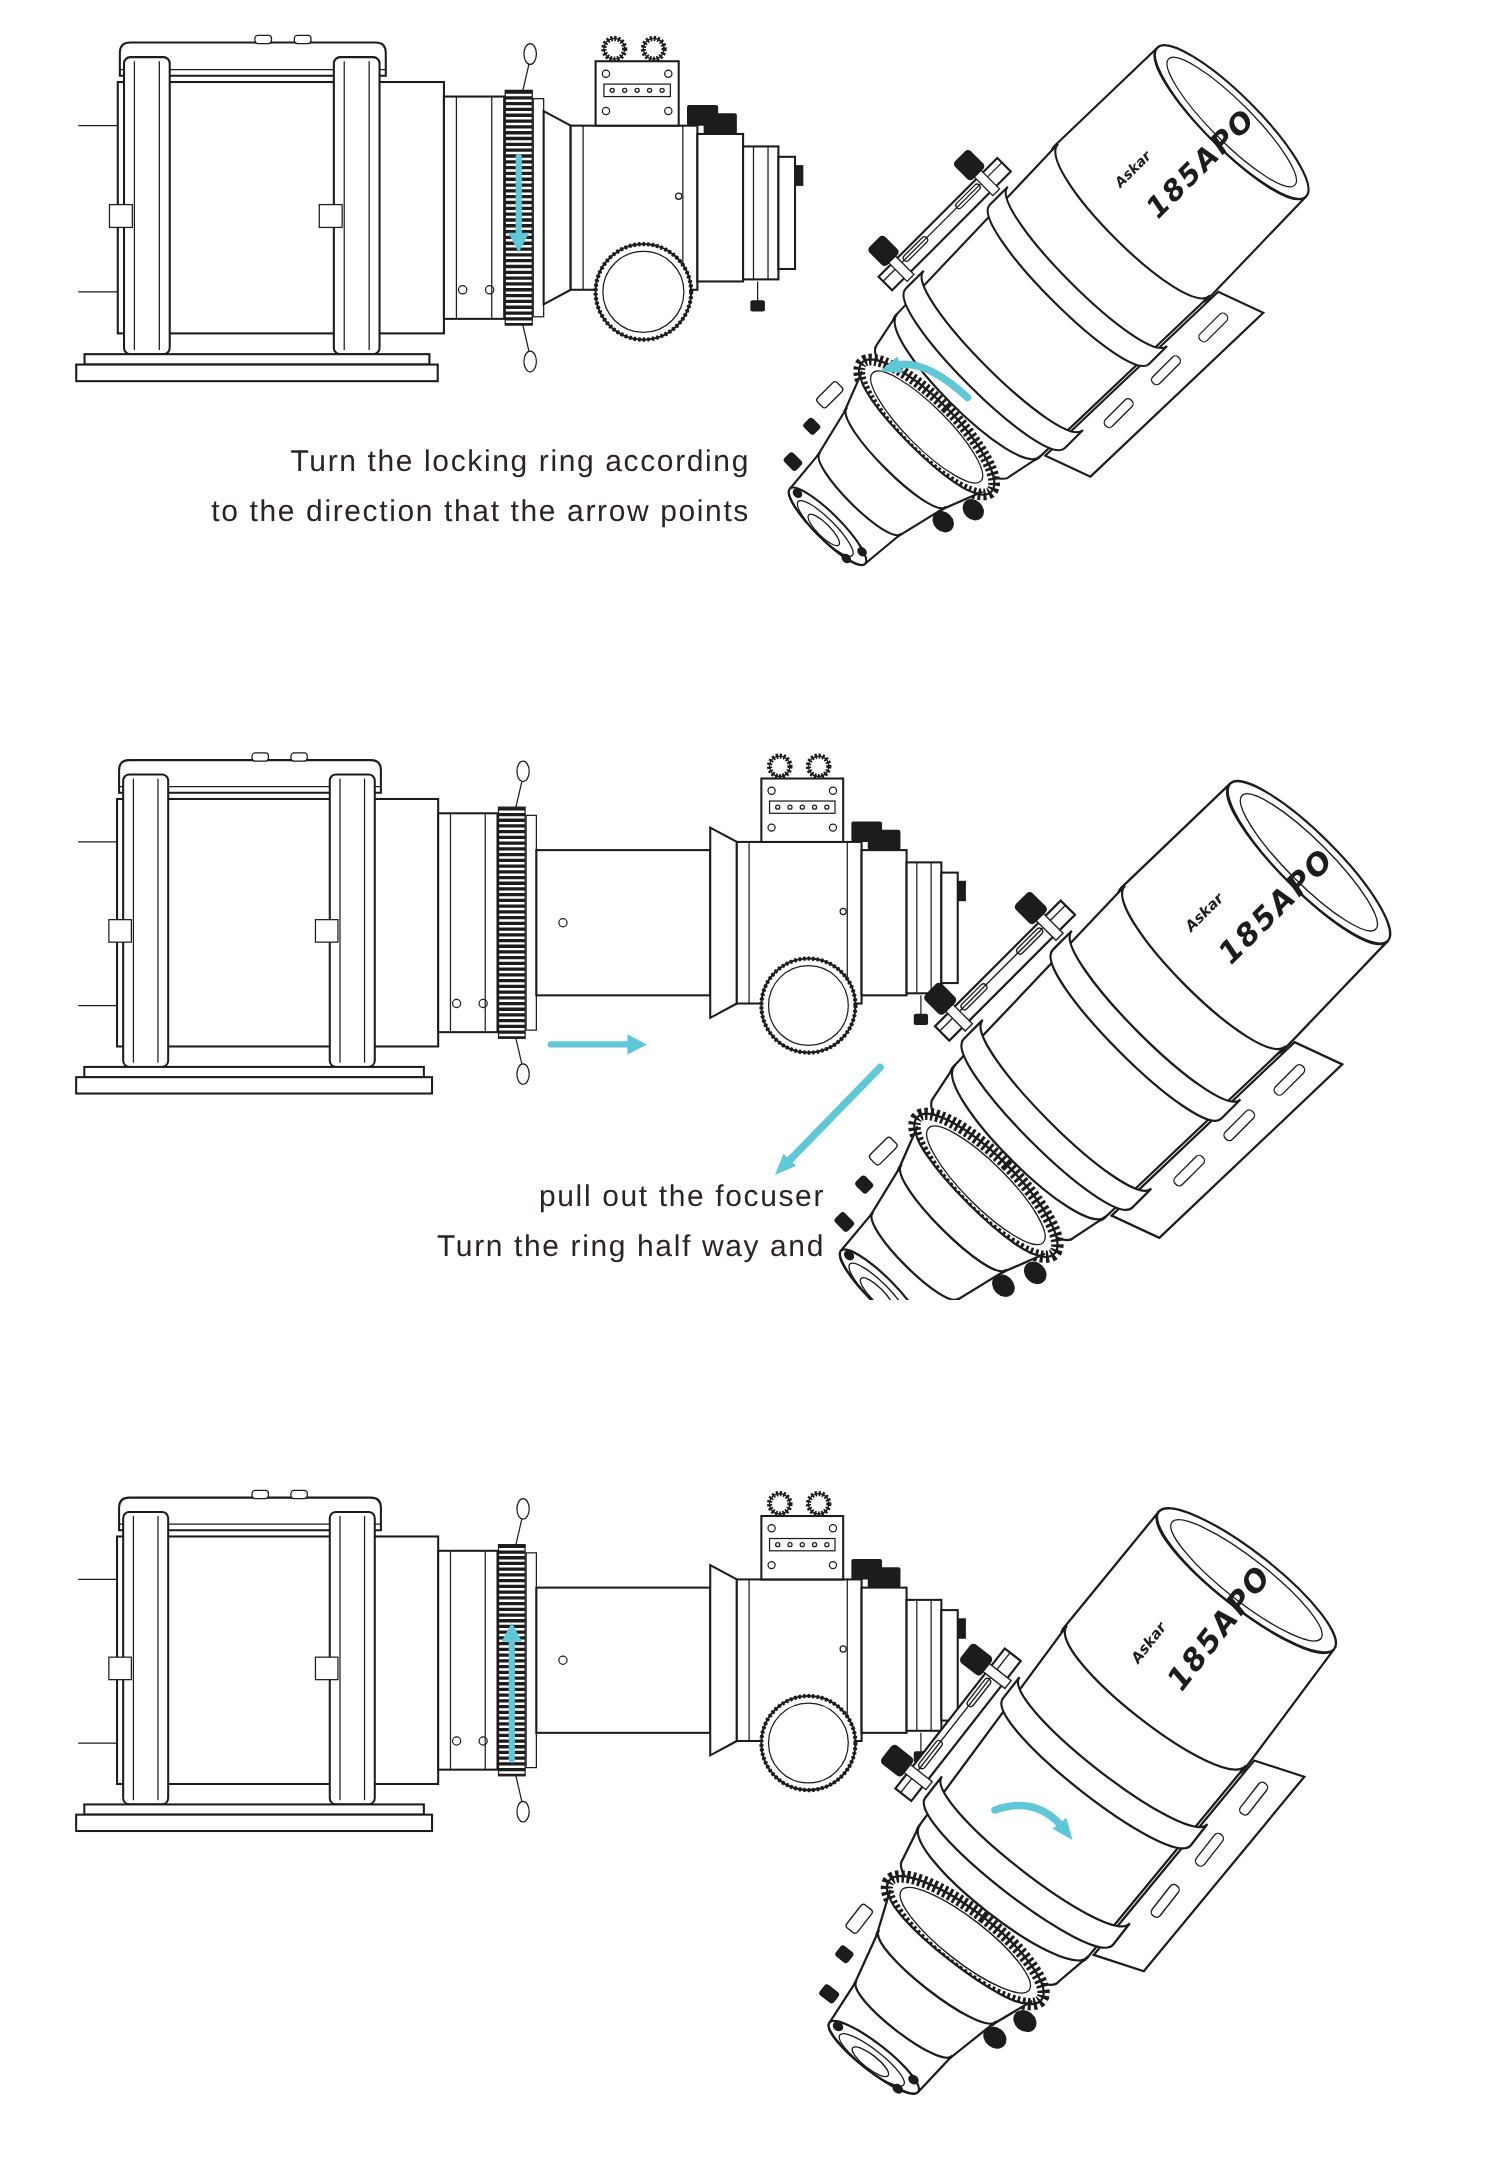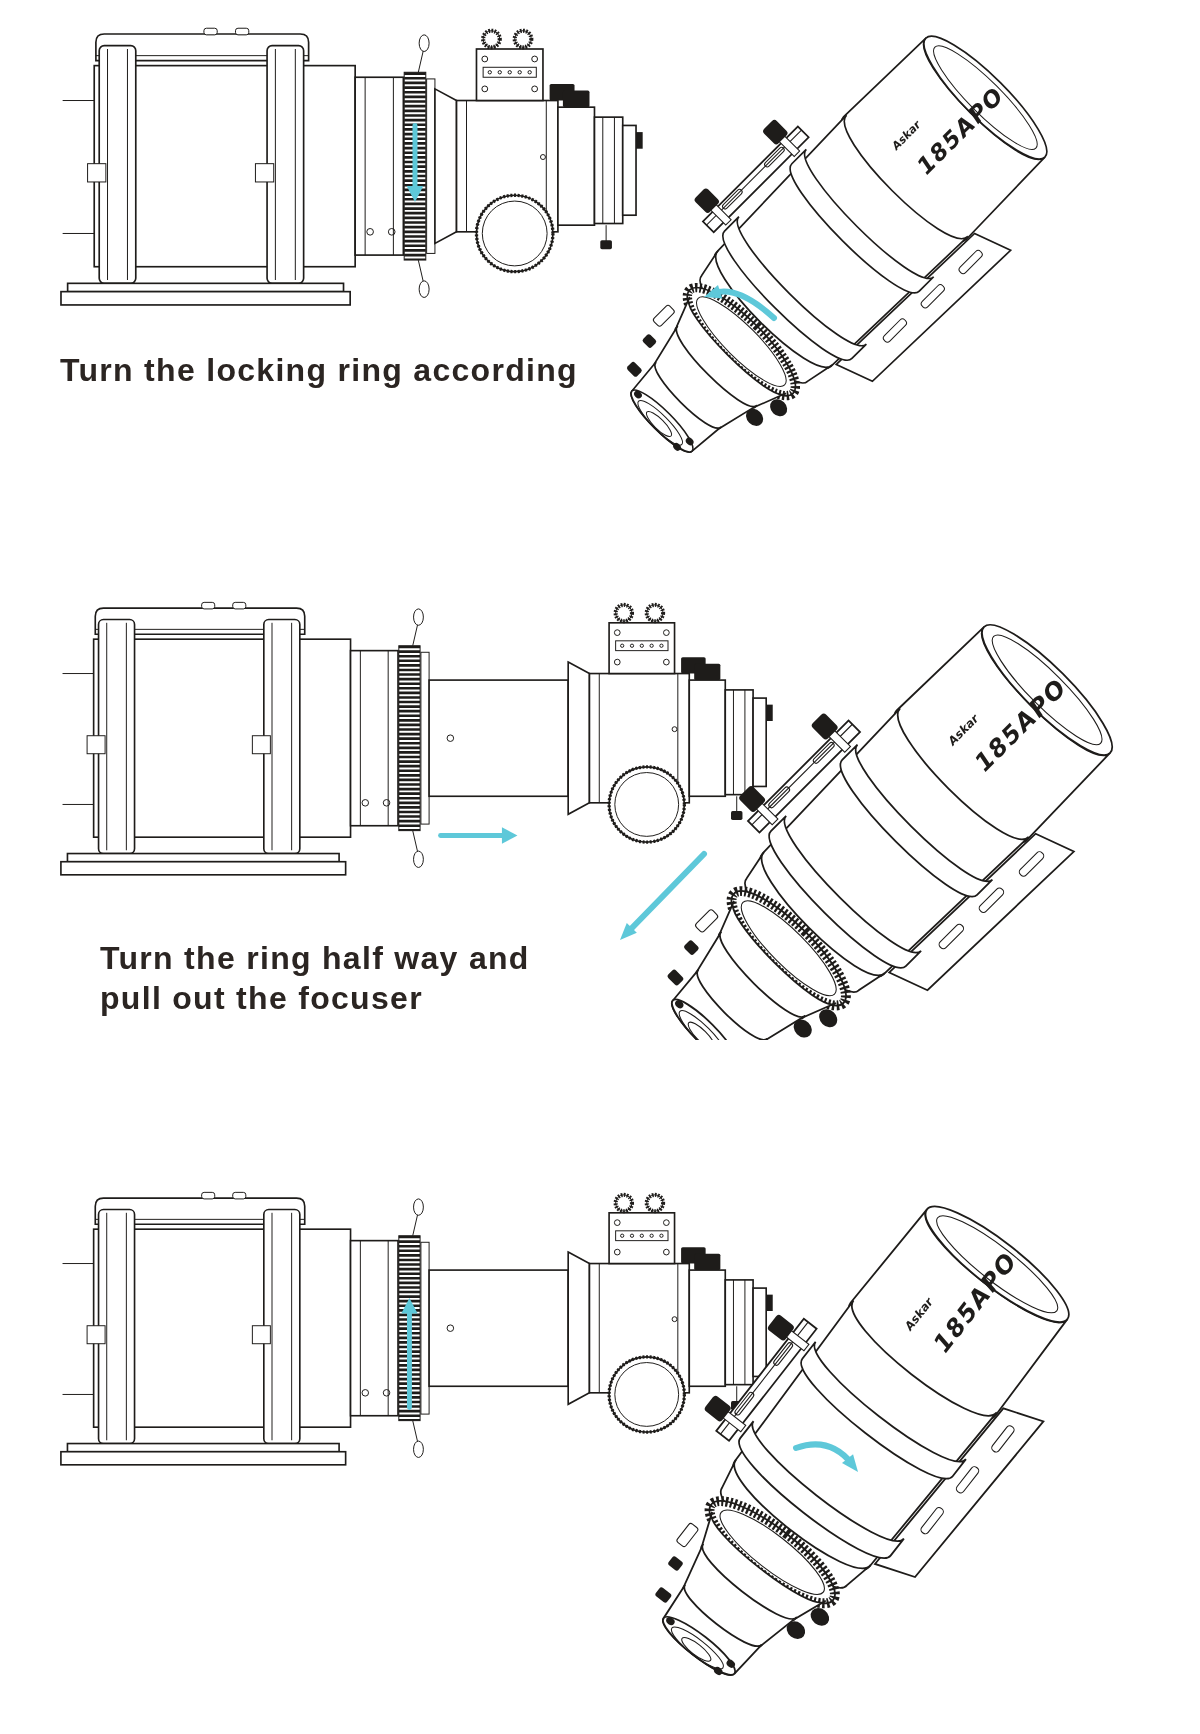--- a/index.html
+++ b/index.html
@@ -13,26 +13,26 @@
     position: relative;
     width: 1200px;
     height: 1734px;
     background: var(--background);
     overflow: hidden;
     font-family: "Liberation Sans", sans-serif;
   }
   .abs { position: absolute; }
   .caption {
     position: absolute;
-    text-align: left;
+    text-align: right;
     color: var(--text);
-    font-size: 32px;
+    font-size: 24px;
     letter-spacing: 1.3px;
     line-height: 40px;
-    font-weight: 700;
+    font-weight: 400;
   }
   .ln1 { stroke: var(--line); stroke-width: 1.2; fill: none; }
   .wh  { fill: #ffffff; stroke: var(--line); stroke-width: 2; }
   .wh1 { fill: #ffffff; stroke: var(--line); stroke-width: 1.2; }
   .dk  { fill: var(--line); stroke: none; }
   .band  { stroke: var(--line); fill: none; }
   .knurl { stroke: var(--line); fill: none; }
   .ar  { stroke: var(--accent); stroke-width: 6; fill: none; stroke-linecap: round; }
   .arh { fill: var(--accent); stroke: none; }
   .txt3d { fill: var(--line); stroke: none; font-style: italic; font-weight: bold;
@@ -205,20 +205,21 @@
       <g>
         <path class="ar" d="M 174 303 Q 138 270 114 278"></path>
         <g transform="translate(104,282) rotate(162)">
             <polygon class="arh" points="0,0 -17,-7 -17,7"></polygon>
           </g>
       </g>
     </svg>
 
     <div class="caption" style="left:60px;top:350px;width:540px">
       <div>Turn the locking ring according</div>
+      <div>to the direction that the arrow points</div>
     </div>
   </div>
 
   <div class="abs" style="left:0;top:520px;width:1200px;height:560px">
 
     <svg class="abs" style="left:56px;top:78px" width="720" height="282" viewBox="0 0 880 344">
       <use href="#sv-scope"></use>
       <rect class="wh" x="456" y="100" width="170" height="142"></rect>
       <circle class="ln1" cx="482" cy="171" r="4"></circle>
       <use href="#sv-focuser" x="626" y="0"></use>
@@ -234,22 +235,22 @@
       </g>
       <g>
         <path class="ar" d="M 124 314 L 48 392"></path>
         <g transform="translate(40,400) rotate(134)">
             <polygon class="arh" points="0,0 -17,-7 -17,7"></polygon>
           </g>
       </g>
     </svg>
 
     <div class="caption" style="left:100px;top:418px;width:560px">
+      <div>pull out the focuser</div>
       <div>Turn the ring half way and</div>
-      <div>pull out the focuser</div>
     </div>
   </div>
 
   <div class="abs" style="left:0;top:1080px;width:1200px;height:654px">
 
     <svg class="abs" style="left:56px;top:108px" width="720" height="282" viewBox="0 0 880 344">
       <use href="#sv-scope"></use>
       <rect class="wh" x="456" y="100" width="170" height="142"></rect>
       <circle class="ln1" cx="482" cy="171" r="4"></circle>
       <use href="#sv-focuser" x="626" y="0"></use>

